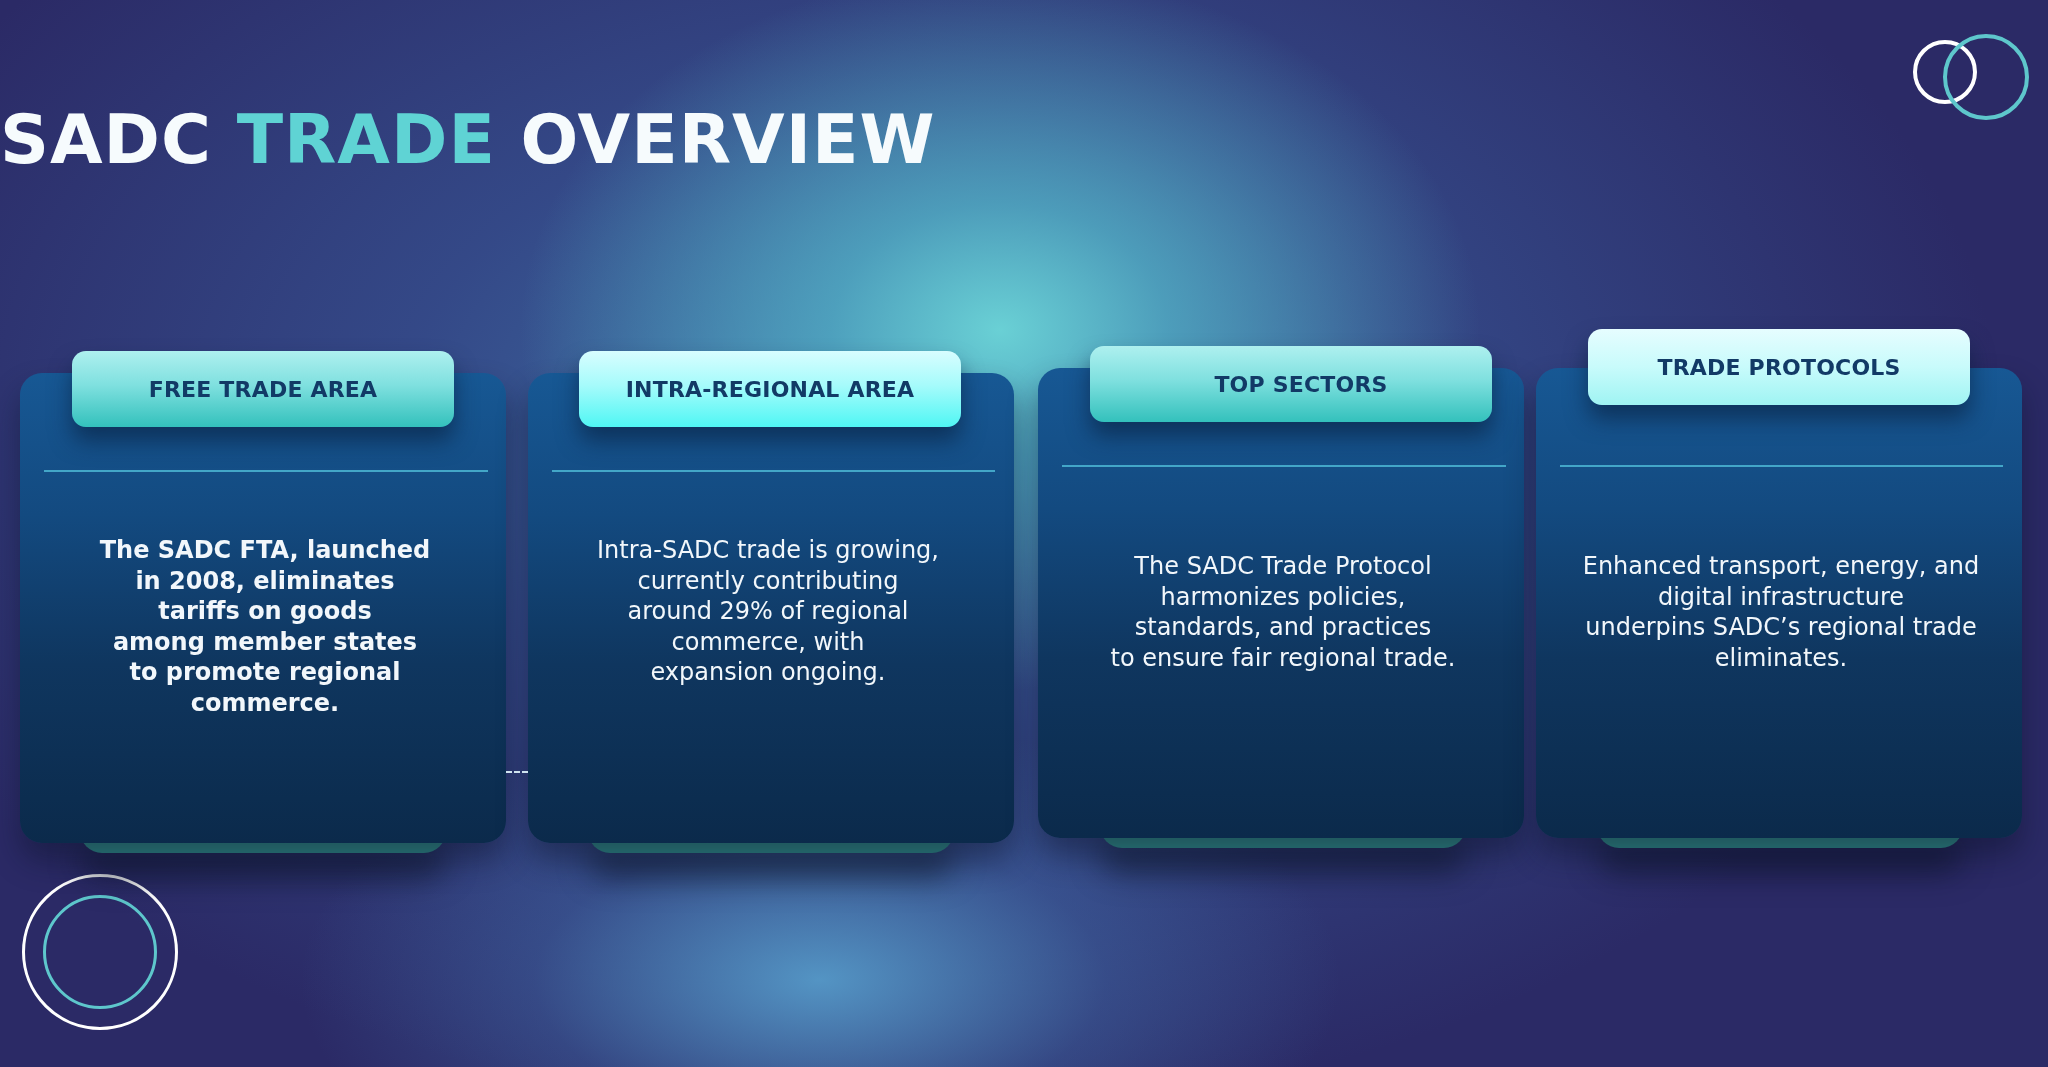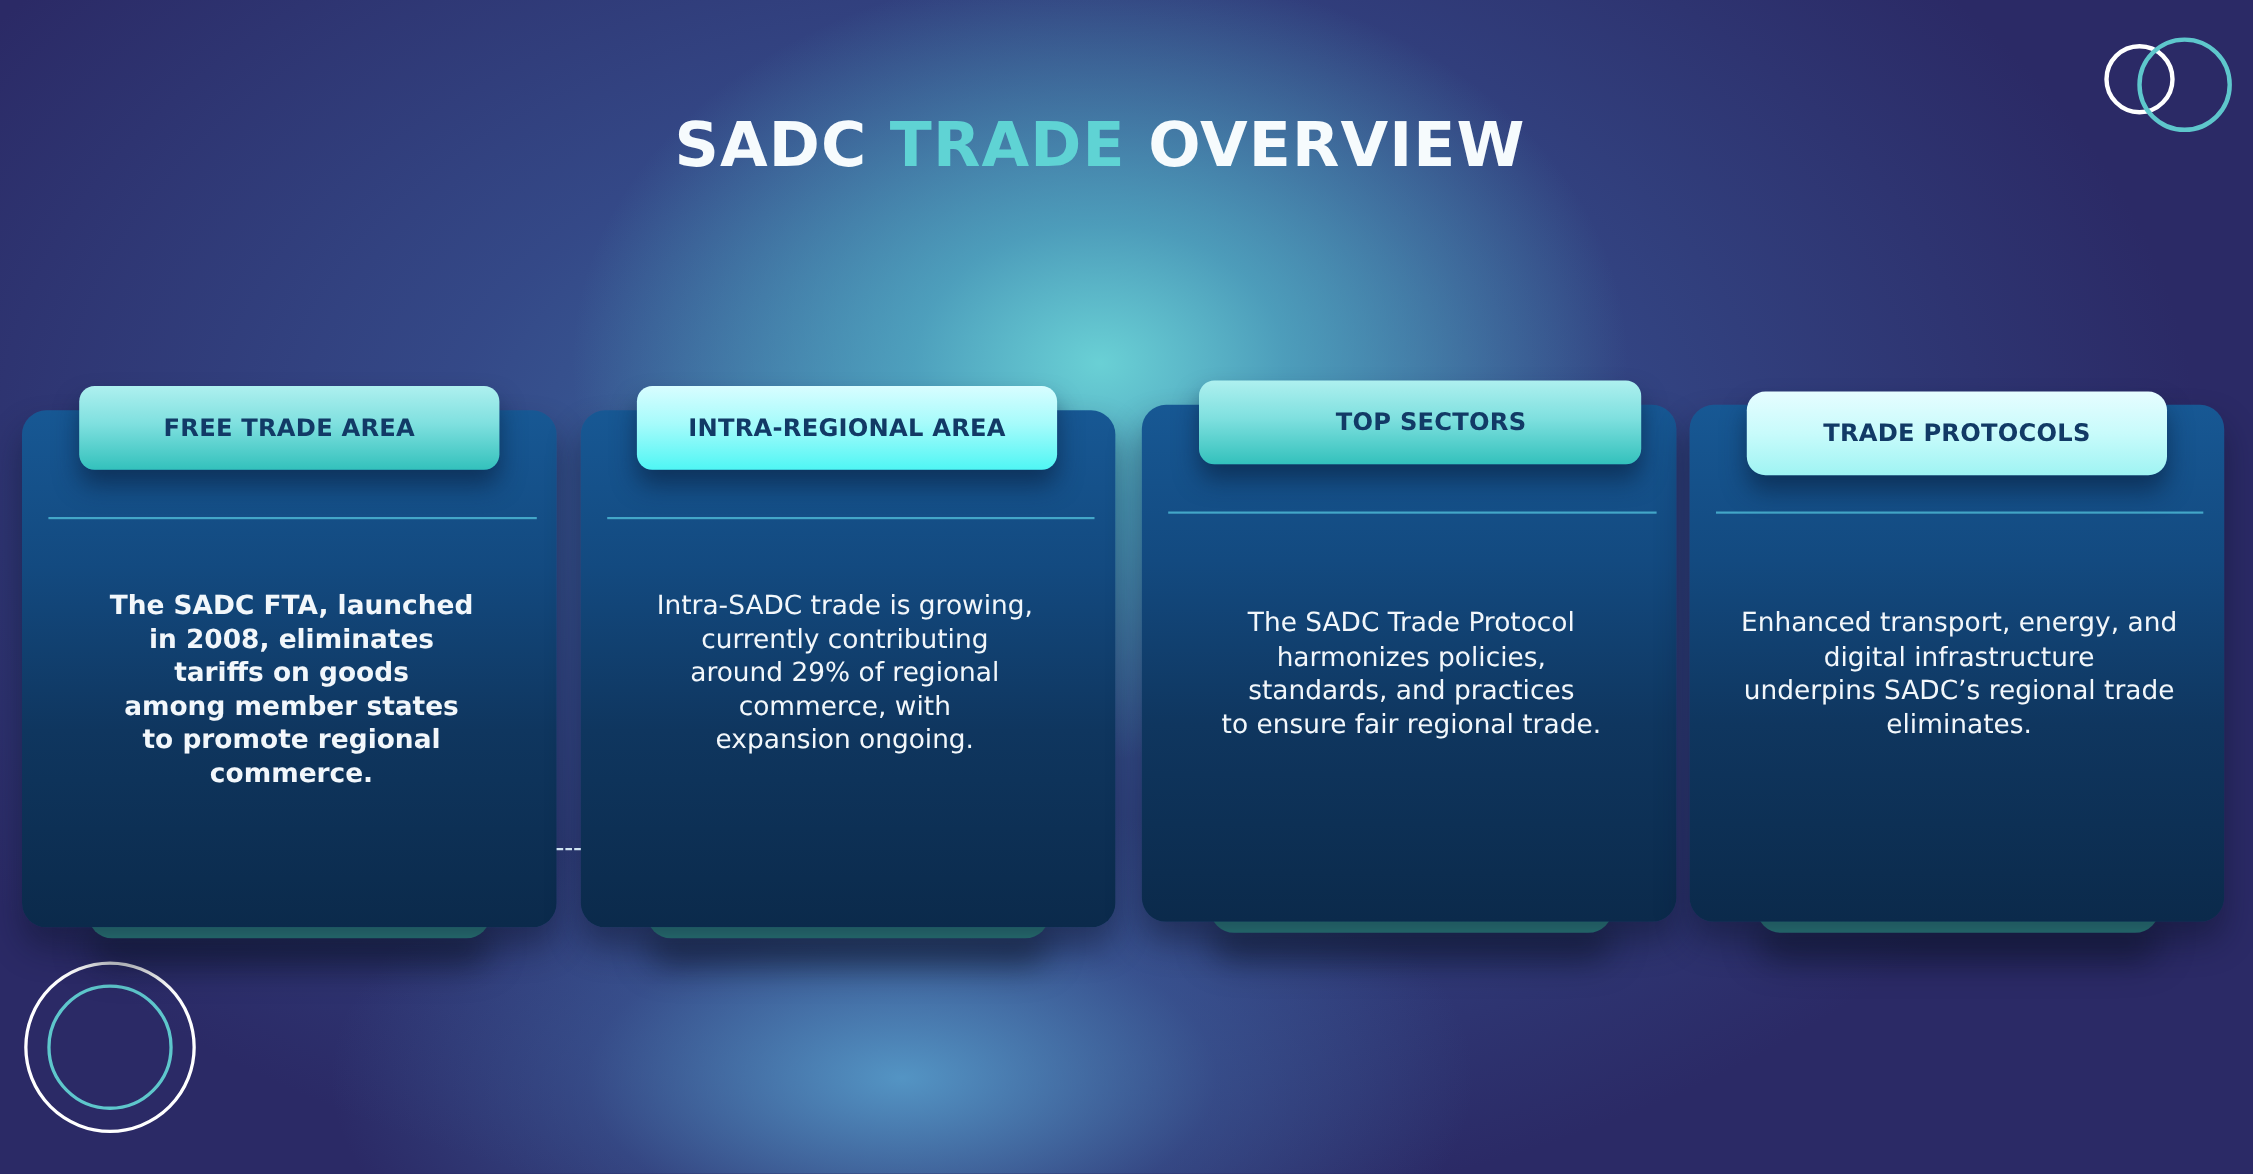--- a/index.html
+++ b/index.html
@@ -16,22 +16,21 @@
       radial-gradient(ellipse 480px 360px at 1000px 330px, rgba(108,214,216,0.95) 0%, rgba(84,180,200,0.75) 35%, rgba(70,130,180,0.0) 100%),
       radial-gradient(ellipse 520px 260px at 820px 980px, rgba(90,165,210,0.85) 0%, rgba(70,120,180,0.35) 55%, rgba(60,90,160,0) 100%),
       radial-gradient(ellipse 1100px 700px at 900px 420px, rgba(64,118,170,0.95) 0%, rgba(56,86,150,0.7) 45%, rgba(44,44,104,0) 100%),
       #2b2a66;
   }
   .title {
     position: absolute;
     left: 0;
     width: 2000px;
     top: 100px;
-    text-align: center;
-    font-size: 56px;
+    font-size: 68px;
     font-weight: bold;
     letter-spacing: 1px;
     color: #f6fbfd;
     font-family: "DejaVu Sans", sans-serif;
   }
   .title .accent { color: #5fd3d4; }
 
   .ring {
     position: absolute;
     border-radius: 50%;
@@ -154,21 +153,21 @@
   <div class="divider" style="left:1062px; top:465px; width:444px;"></div>
   <div class="body-text" style="left:1040px; width:486px; top:551px;">The SADC Trade Protocol
 harmonizes policies,
 standards, and practices
 to ensure fair regional trade.</div>
 </div>
 
 <div>
   <div class="card-foot" style="left:1597px; top:818px;"></div>
   <div class="card" style="left:1536px; top:368px;"></div>
-  <div class="tab tab-light" style="left:1588px; top:356px;border-radius:17px;">
+  <div class="tab tab-light" style="left:1588px; top:329px;">
     <span>TRADE PROTOCOLS</span>
   </div>
   <div class="divider" style="left:1560px; top:465px; width:443px;"></div>
   <div class="body-text" style="left:1536px; width:490px; top:551px;">Enhanced transport, energy, and
 digital infrastructure
 underpins SADC’s regional trade
 eliminates.</div>
 </div>
 
 <div class="dash"></div>

